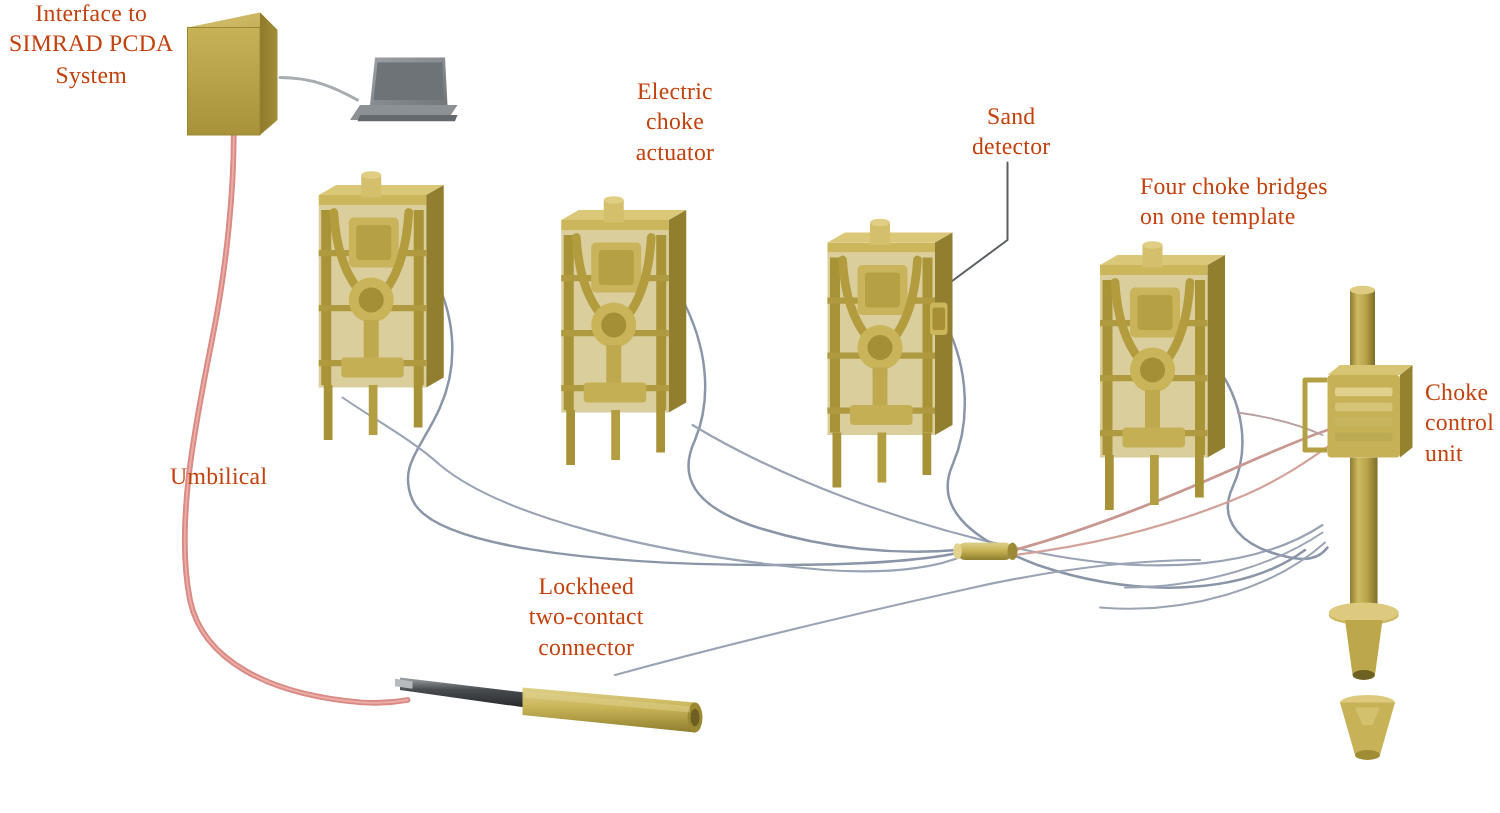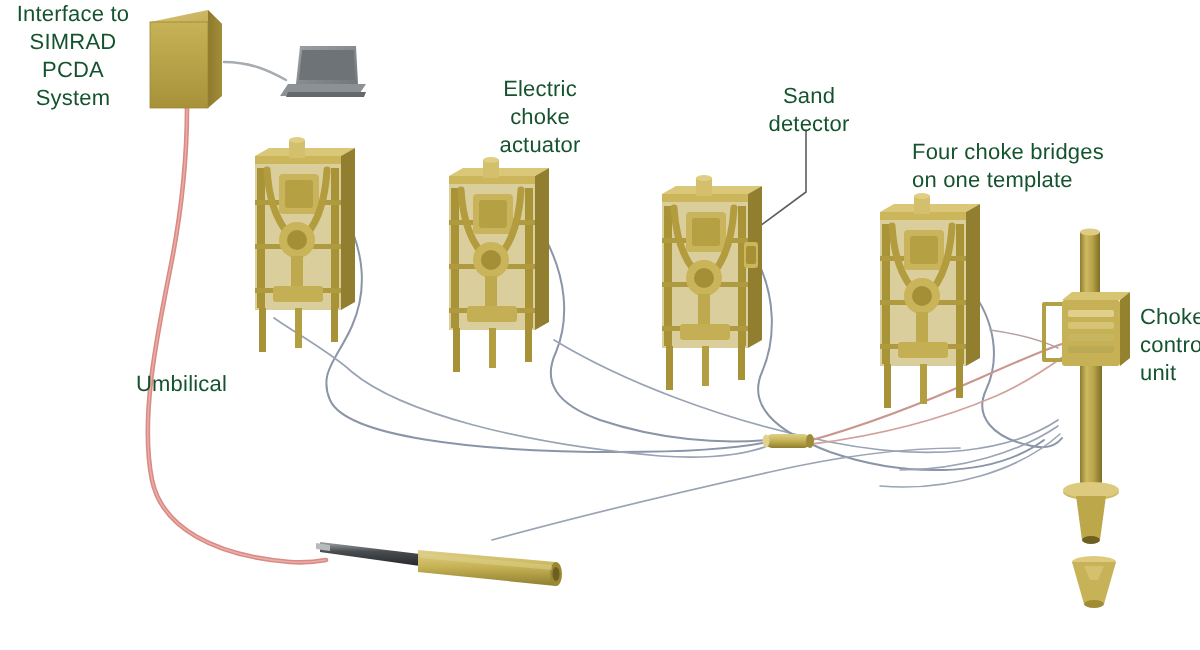--- a/index.html
+++ b/index.html
@@ -18,23 +18,23 @@
   }
   #stage svg.layer {
     position: absolute;
     left: 0;
     top: 0;
     width: 1200px;
     height: 650px;
   }
   .callout {
     position: absolute;
-    color: #14532d;
-    font-family: Liberation Sans, sans-serif;
-    font-size: 22px;
+    color: #c2410c;
+    font-family: Liberation Serif, serif;
+    font-size: 19px;
     line-height: 1.28;
     letter-spacing: 0.2px;
     white-space: pre-line;
     text-rendering: geometricPrecision;
   }
   .callout.c-center { text-align: center; }
   .callout.c-left   { text-align: left; }
 </style>
 </head>
 <body>
@@ -339,30 +339,33 @@
       <ellipse cx="556" cy="574" rx="6" ry="12" fill="#9a8833"></ellipse>
       <ellipse cx="556" cy="574" rx="3.5" ry="7" fill="#6d5f21"></ellipse>
       <path d="M420 553 L 552 565 L 552 570 L 420 558 Z" fill="#e3d594" opacity="0.45"></path>
     </g>
   </svg>
 
   <div class="callout c-center" style="left:0px; top:0px; width:146px;">Interface to
 SIMRAD PCDA
 System</div>
 
-  <div class="callout c-center" style="left:478px; top:75px; width:124px;">Electric
+  <div class="callout c-center" style="left:478px; top:62px; width:124px;">Electric
 choke
 actuator</div>
 
   <div class="callout c-center" style="left:750px; top:82px; width:118px;">Sand
 detector</div>
 
   <div class="callout c-left" style="left:912px; top:138px; width:210px;">Four choke bridges
 on one template</div>
 
   <div class="callout c-left" style="left:1140px; top:303px; width:90px;">Choke
 control
 unit</div>
 
   <div class="callout c-left" style="left:136px; top:370px; width:120px;">Umbilical</div>
 
+  <div class="callout c-center" style="left:396px; top:458px; width:146px;">Lockheed
+two-contact
+connector</div>
 
 </div>
 
 </body></html>

